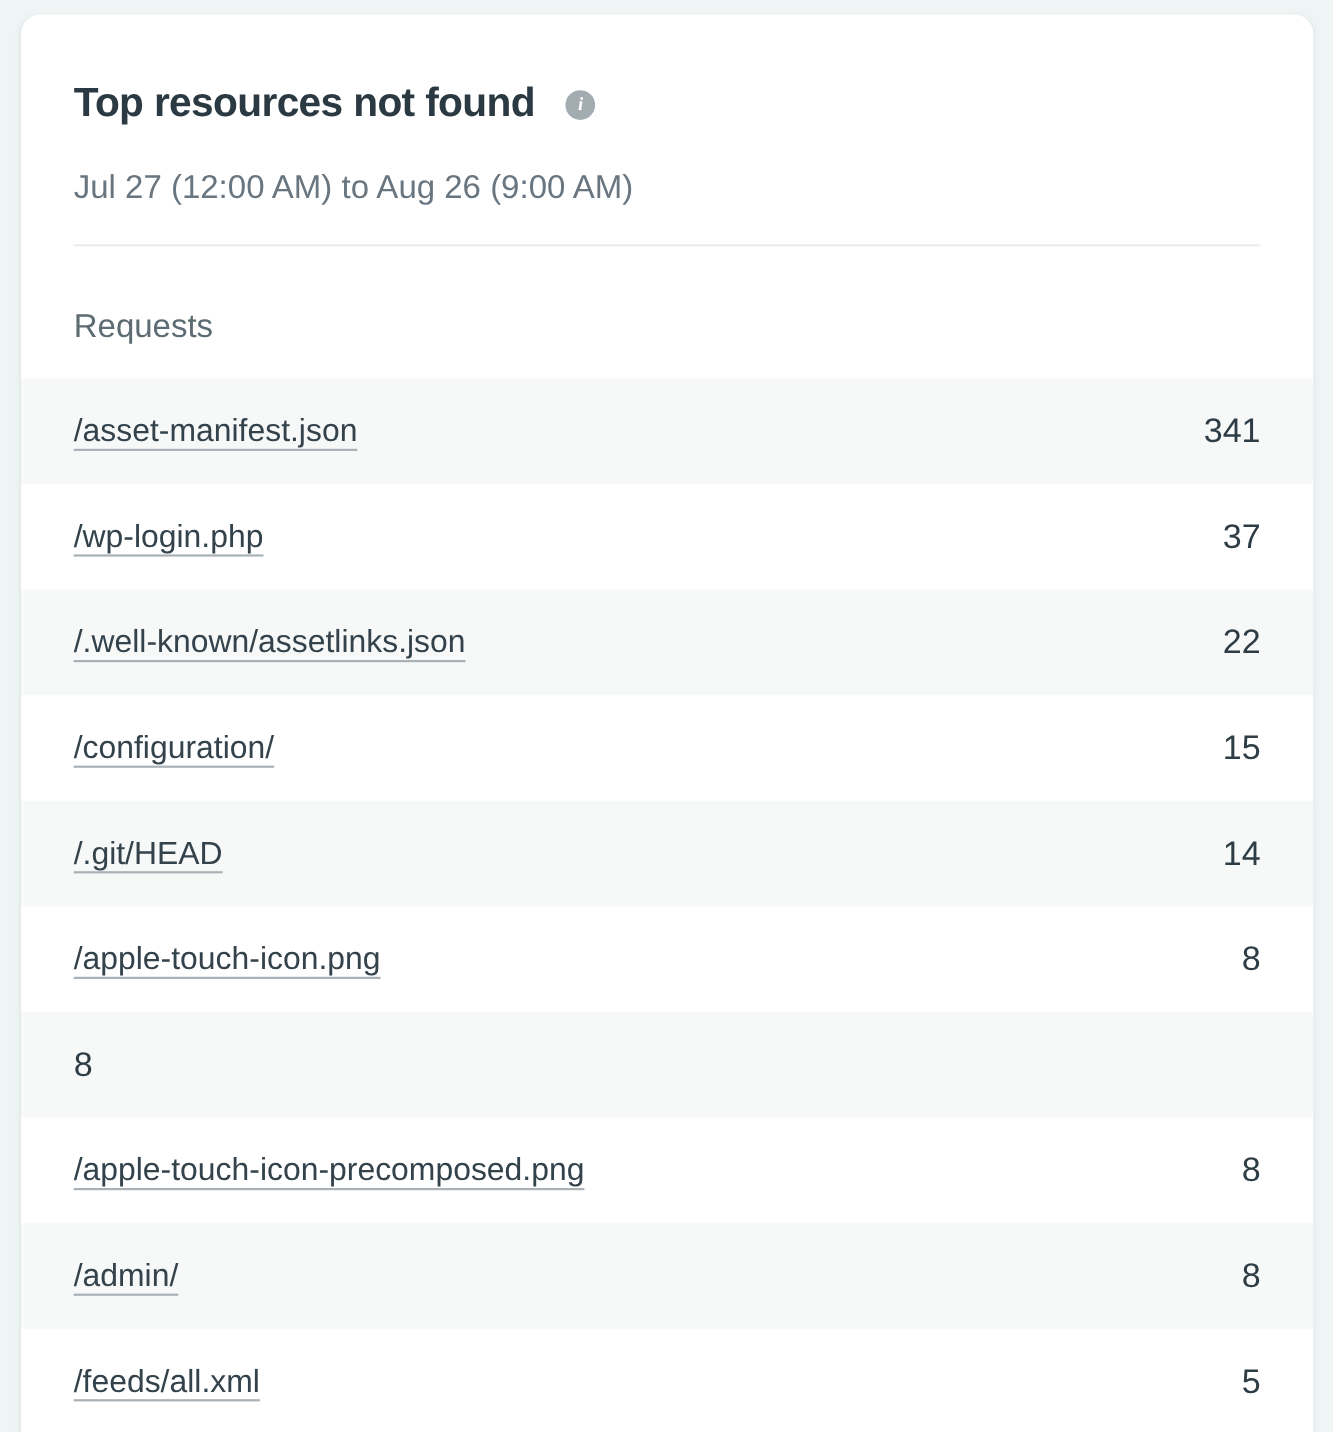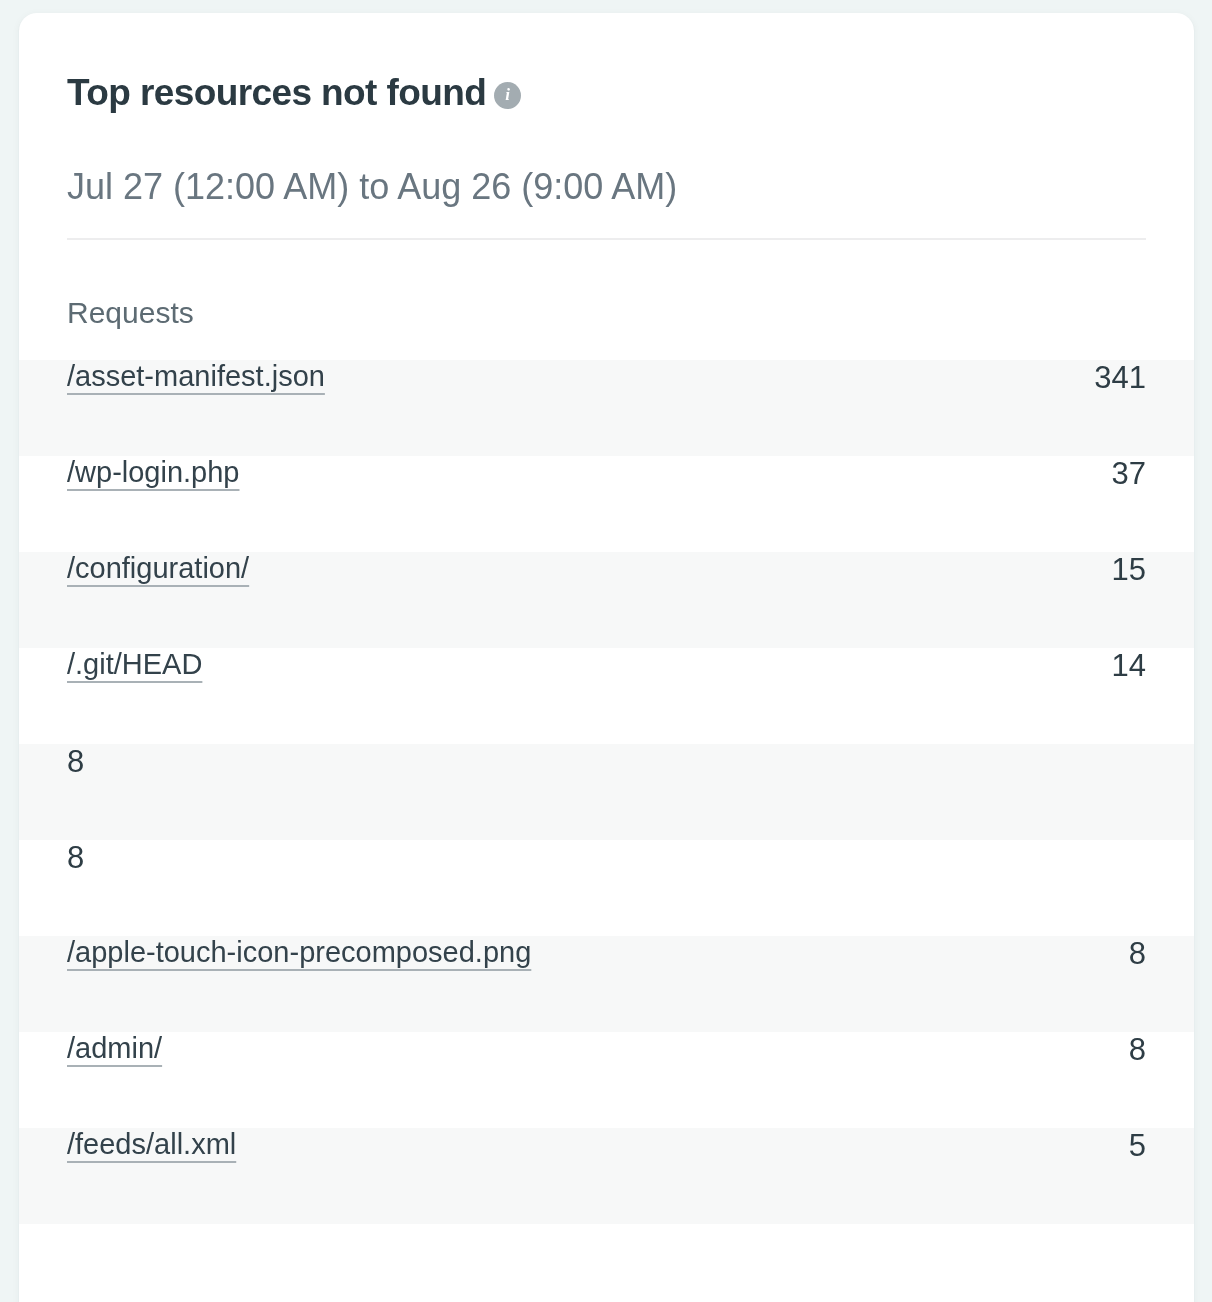--- a/index.html
+++ b/index.html
@@ -23,21 +23,21 @@
     top: 13px;
     width: 1175px;
     height: 1340px;
     background: #ffffff;
     border-radius: 18px;
     box-shadow: 0 1px 2px rgba(38, 58, 66, 0.06), 0 2px 8px rgba(38, 58, 66, 0.05);
   }
   .card-header {
     display: flex;
     align-items: center;
-    gap: 8px;
+    gap: 28px;
     padding: 57px 48px 0 48px;
   }
   .card-title {
     margin: 0;
     font-size: 37px;
     line-height: 46px;
     font-weight: bold;
     letter-spacing: -0.6px;
     color: #2b3a42;
   }
@@ -52,43 +52,44 @@
     justify-content: center;
     font-family: "Liberation Serif", serif;
     font-style: italic;
     font-weight: bold;
     font-size: 17px;
     margin-top: 4px;
     cursor: pointer;
     flex: 0 0 auto;
   }
   .date-range {
-    margin-top: 52px;
+    margin-top: 36px;
     padding: 0 48px;
-    font-size: 36px;
+    font-size: 30px;
     line-height: 38px;
     color: #697680;
   }
   .divider {
     border: none;
     border-top: 2px solid #ededee;
     margin: 32px 48px 0 48px;
   }
   .thead {
     display: flex;
     align-items: center;
     justify-content: space-between;
     padding: 54px 48px 28px 48px;
     font-size: 30px;
     line-height: 38px;
     color: #5d6b73;
   }
   .tbody { width: 100%; }
   .trow {
     display: flex;
+    align-items: center;
     justify-content: space-between;
     height: 96px;
     padding: 0 48px;
   }
   .trow:nth-child(odd) {
     background: #f7f8f8;
   }
   .resource-link {
     font-size: 29px;
     color: #33424b;
@@ -129,32 +130,37 @@
       <div class="trow">
         <a class="resource-link" href="#">/asset-manifest.json</a>
         <span class="requests-value">341</span>
       </div>
 
       <div class="trow">
         <a class="resource-link" href="#">/wp-login.php</a>
         <span class="requests-value">37</span>
       </div>
 
+      <div class="trow">
+        <a class="resource-link" href="#">/.well-known/assetlinks.json</a>
+        <span class="requests-value">22</span>
+      </div>
 
       <div class="trow">
         <a class="resource-link" href="#">/configuration/</a>
         <span class="requests-value">15</span>
       </div>
 
       <div class="trow">
         <a class="resource-link" href="#">/.git/HEAD</a>
         <span class="requests-value">14</span>
       </div>
 
       <div class="trow">
+        <a class="resource-link" href="#">/apple-touch-icon.png</a>
         <span class="requests-value">8</span>
       </div>
 
       <div class="trow">
         <span class="requests-value">8</span>
       </div>
 
       <div class="trow">
         <a class="resource-link" href="#">/apple-touch-icon-precomposed.png</a>
         <span class="requests-value">8</span>

